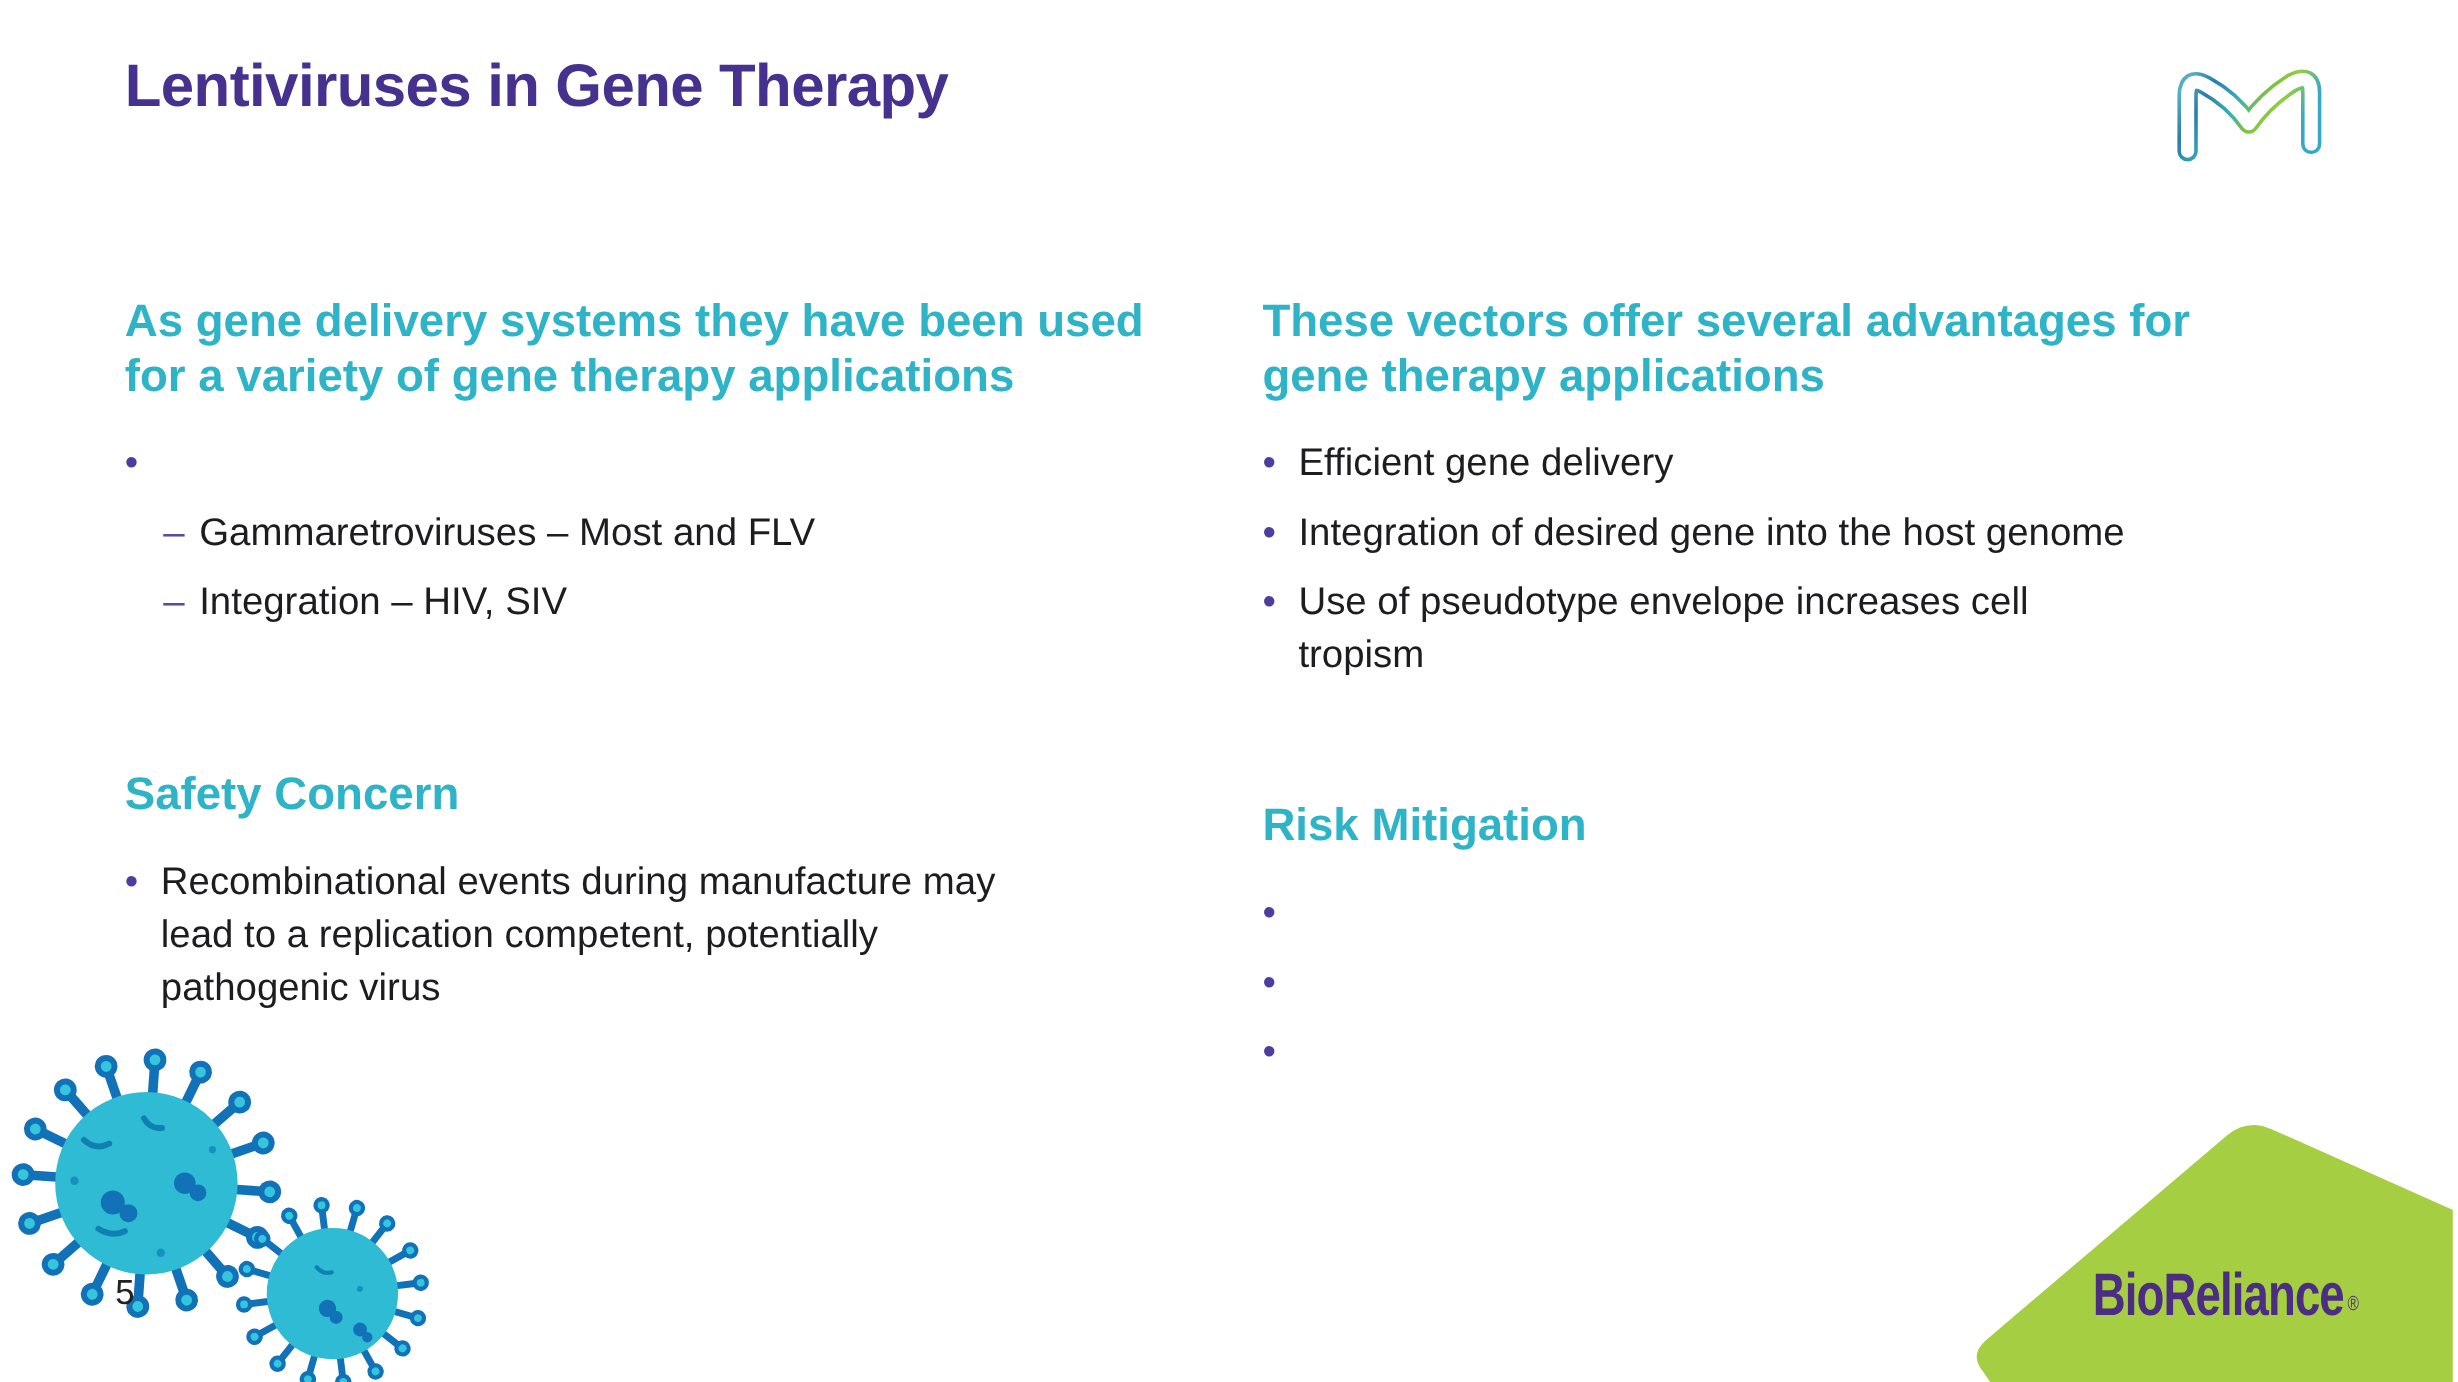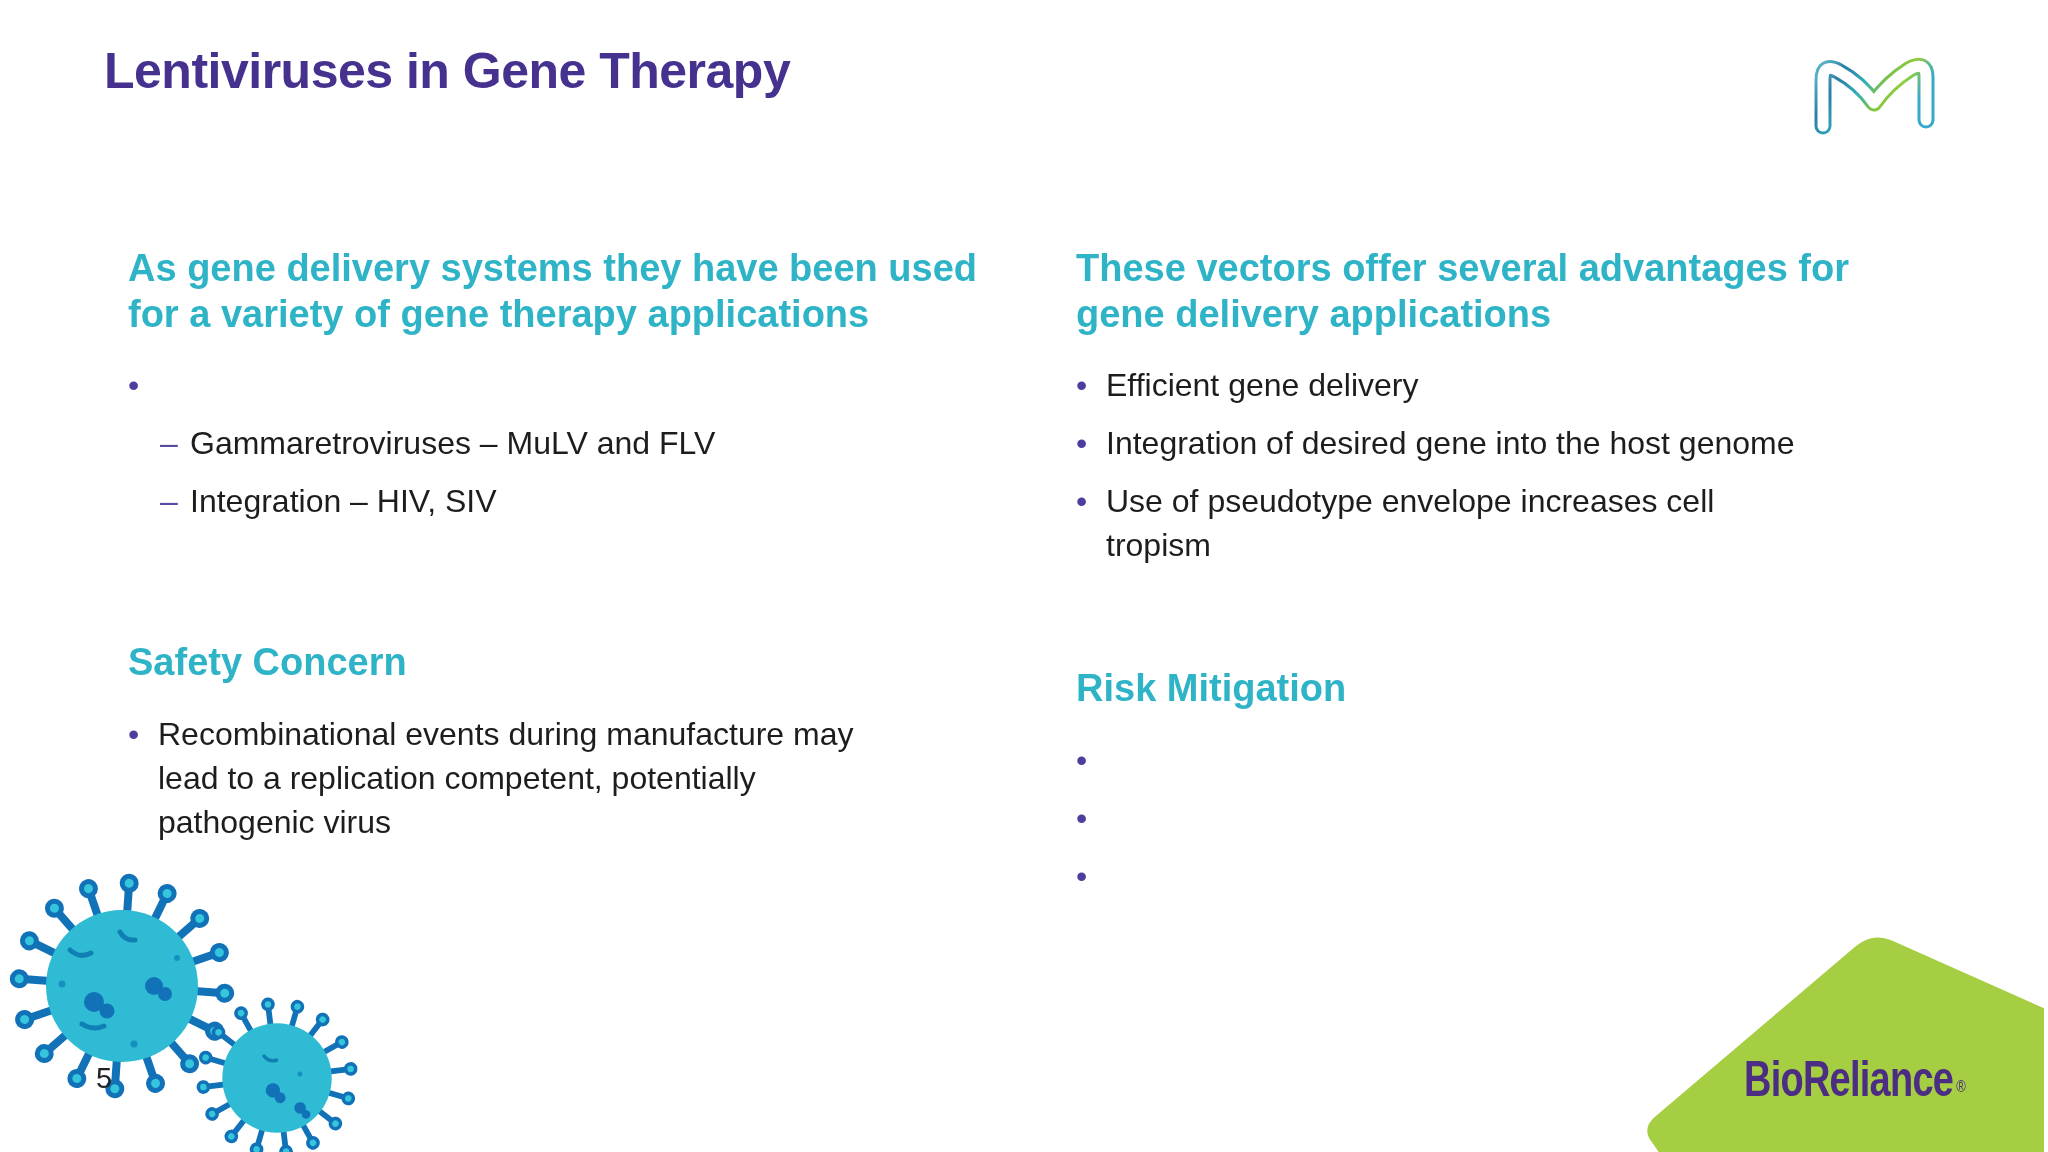--- a/index.html
+++ b/index.html
@@ -6,21 +6,21 @@
   .slide {
     position:relative; width:2044px; height:1152px;
     background:#ffffff; overflow:hidden;
     font-family:"Liberation Sans", sans-serif;
   }
   .title {
     position:absolute; left:104px; top:42px;
     font-size:50px; font-weight:bold; color:#46318f;
     letter-spacing:-0.5px; margin:0; white-space:nowrap;
   }
-  .section { position:absolute;margin-left:24px; }
+  .section { position:absolute; }
   .sec-tl { left:104px; top:246px; width:940px; }
   .sec-tr { left:1052px; top:246px; width:910px; }
   .sec-bl { left:104px; top:640px; width:930px; }
   .sec-br { left:1052px; top:666px; width:950px; }
   .heading {
     font-size:38px; font-weight:bold; color:#2eb4c6;
     line-height:1.2; margin:0 0 26px 0; white-space:pre-line;
   }
   .bullet {
     display:flex; align-items:flex-start;
@@ -72,31 +72,31 @@
   </svg>
 
   <section class="section sec-tl">
     <h2 class="heading">As gene delivery systems they have been used
 for a variety of gene therapy applications</h2>
     <div class="bullet">
       <span class="bm">•</span>
     </div>
     <div class="bullet sub">
       <span class="bm">–</span>
-      <span class="bt">Gammaretroviruses – MuLV and FLV</span>
+      <span class="bt">Gammaretroviruses – Most and FLV</span>
     </div>
     <div class="bullet sub">
       <span class="bm">–</span>
       <span class="bt">Integration – HIV, SIV</span>
     </div>
   </section>
 
   <section class="section sec-tr">
     <h2 class="heading">These vectors offer several advantages for
-gene delivery applications</h2>
+gene therapy applications</h2>
     <div class="bullet">
       <span class="bm">•</span>
       <span class="bt">Efficient gene delivery</span>
     </div>
     <div class="bullet">
       <span class="bm">•</span>
       <span class="bt">Integration of desired gene into the host genome</span>
     </div>
     <div class="bullet">
       <span class="bm">•</span>

